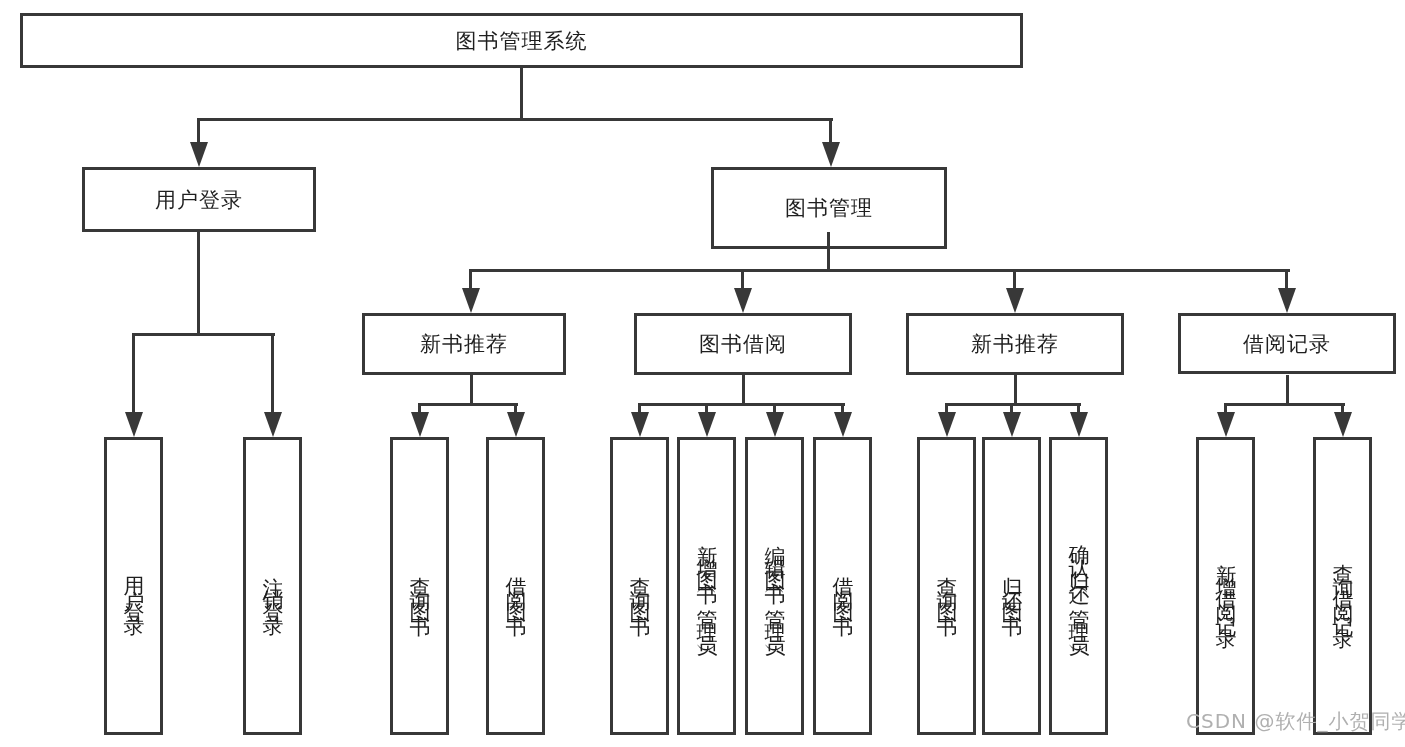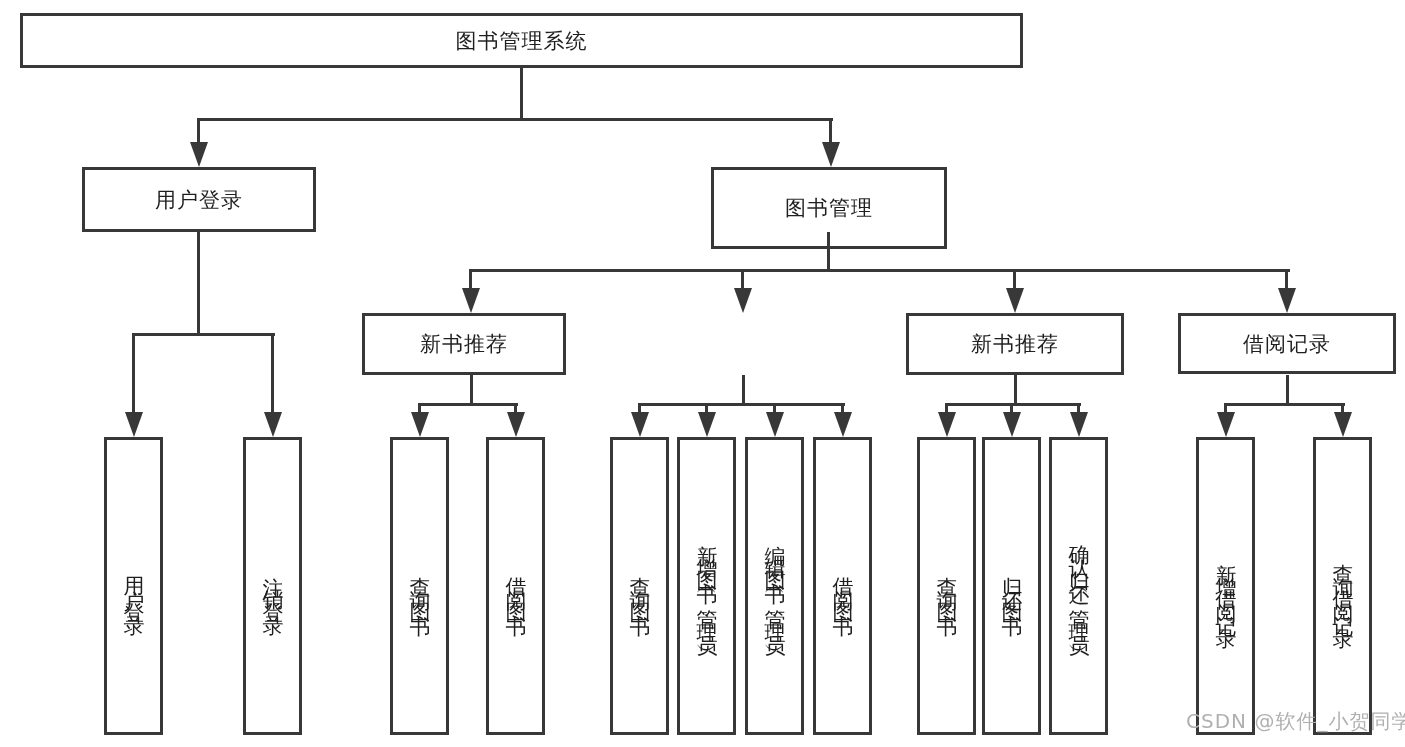--- a/index.html
+++ b/index.html
@@ -94,20 +94,21 @@
   <div class="vline" style="left:469px; top:269px; width:3px; height:21px;"></div>
   <div class="arrow" style="left:462px; top:288px;"></div>
   <div class="vline" style="left:741px; top:269px; width:3px; height:21px;"></div>
   <div class="arrow" style="left:734px; top:288px;"></div>
   <div class="vline" style="left:1013px; top:269px; width:3px; height:21px;"></div>
   <div class="arrow" style="left:1006px; top:288px;"></div>
   <div class="vline" style="left:1285px; top:269px; width:3px; height:21px;"></div>
   <div class="arrow" style="left:1278px; top:288px;"></div>
 
   <div class="box" style="left:362px; top:313px; width:204px; height:62px;">新书推荐</div>
+  <div class="box" style="left:634px; top:313px; width:218px; height:62px;">图书借阅</div>
   <div class="box" style="left:906px; top:313px; width:218px; height:62px;">新书推荐</div>
   <div class="box" style="left:1178px; top:313px; width:218px; height:61px;">借阅记录</div>
 
   <div class="vline" style="left:470px; top:375px; width:3px; height:31px;"></div>
   <div class="hline" style="left:418px; top:403px; width:100px; height:3px;"></div>
   <div class="vline" style="left:418px; top:403px; width:3px; height:11px;"></div>
   <div class="arrow" style="left:411px; top:412px;"></div>
   <div class="vline" style="left:514px; top:403px; width:3px; height:11px;"></div>
   <div class="arrow" style="left:507px; top:412px;"></div>
 

